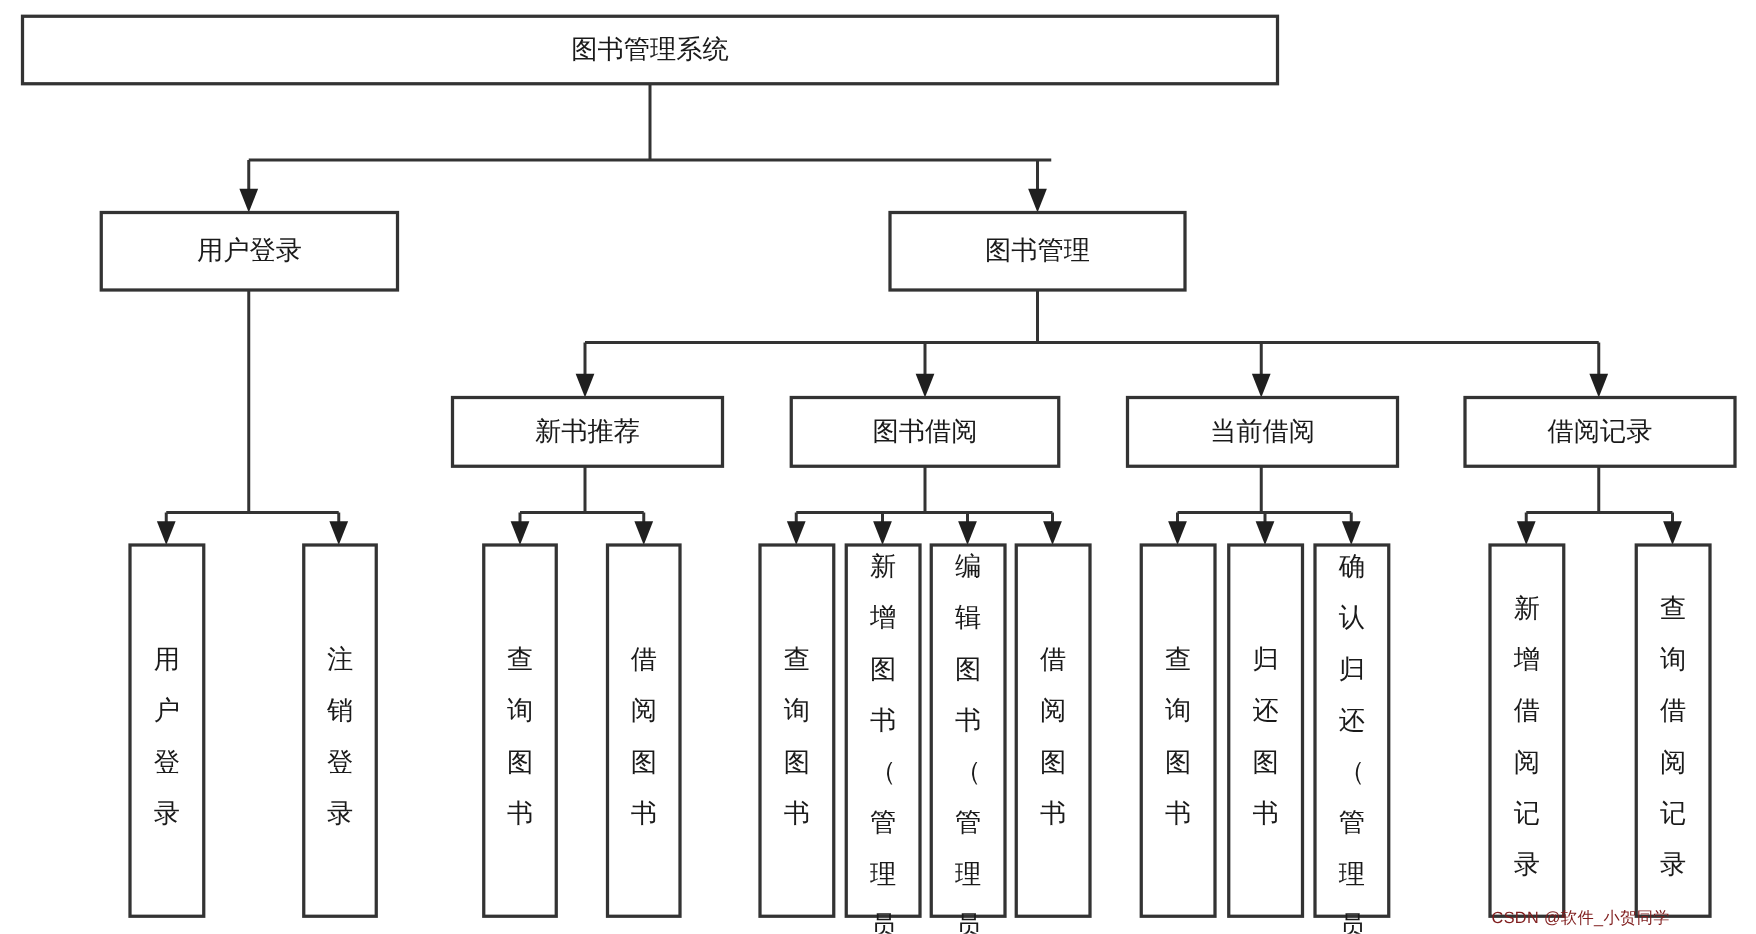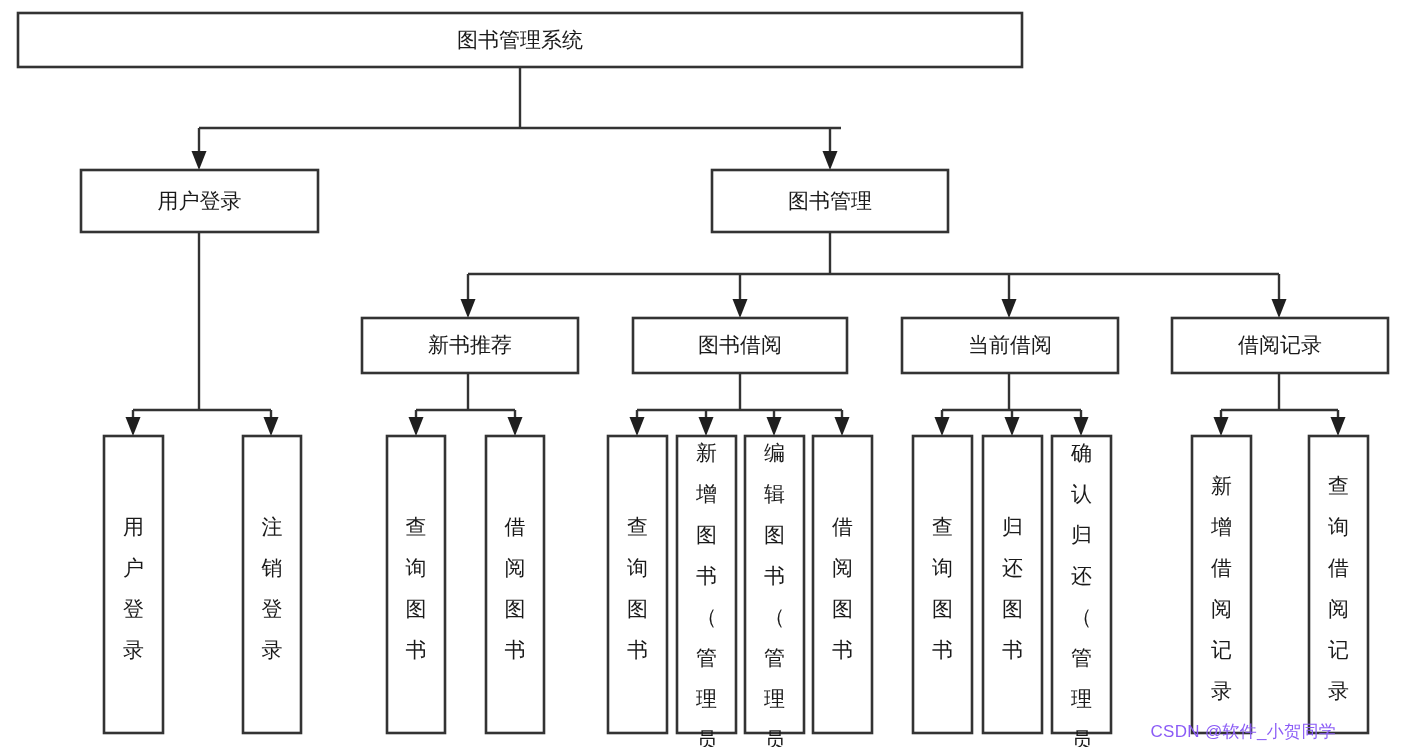--- a/index.html
+++ b/index.html
@@ -51,22 +51,22 @@
   }
   .arrow-head {
     fill: #1f1f1f;
     stroke: none;
   }
   .watermark {
     position: absolute;
     right: 8px;
     bottom: 4px;
     font-family: "Liberation Sans", "DejaVu Sans", sans-serif;
-    font-size: 17px;
-    color: #8b5cf6;
+    font-size: 13px;
+    color: #7f1d1d;
     white-space: nowrap;
     letter-spacing: 0.3px;
     user-select: none;
   }
 </style>
 </head>
 <body>
 
 <div id="diagram-root">
   <svg class="tree-canvas" viewBox="0 0 1405 747">

